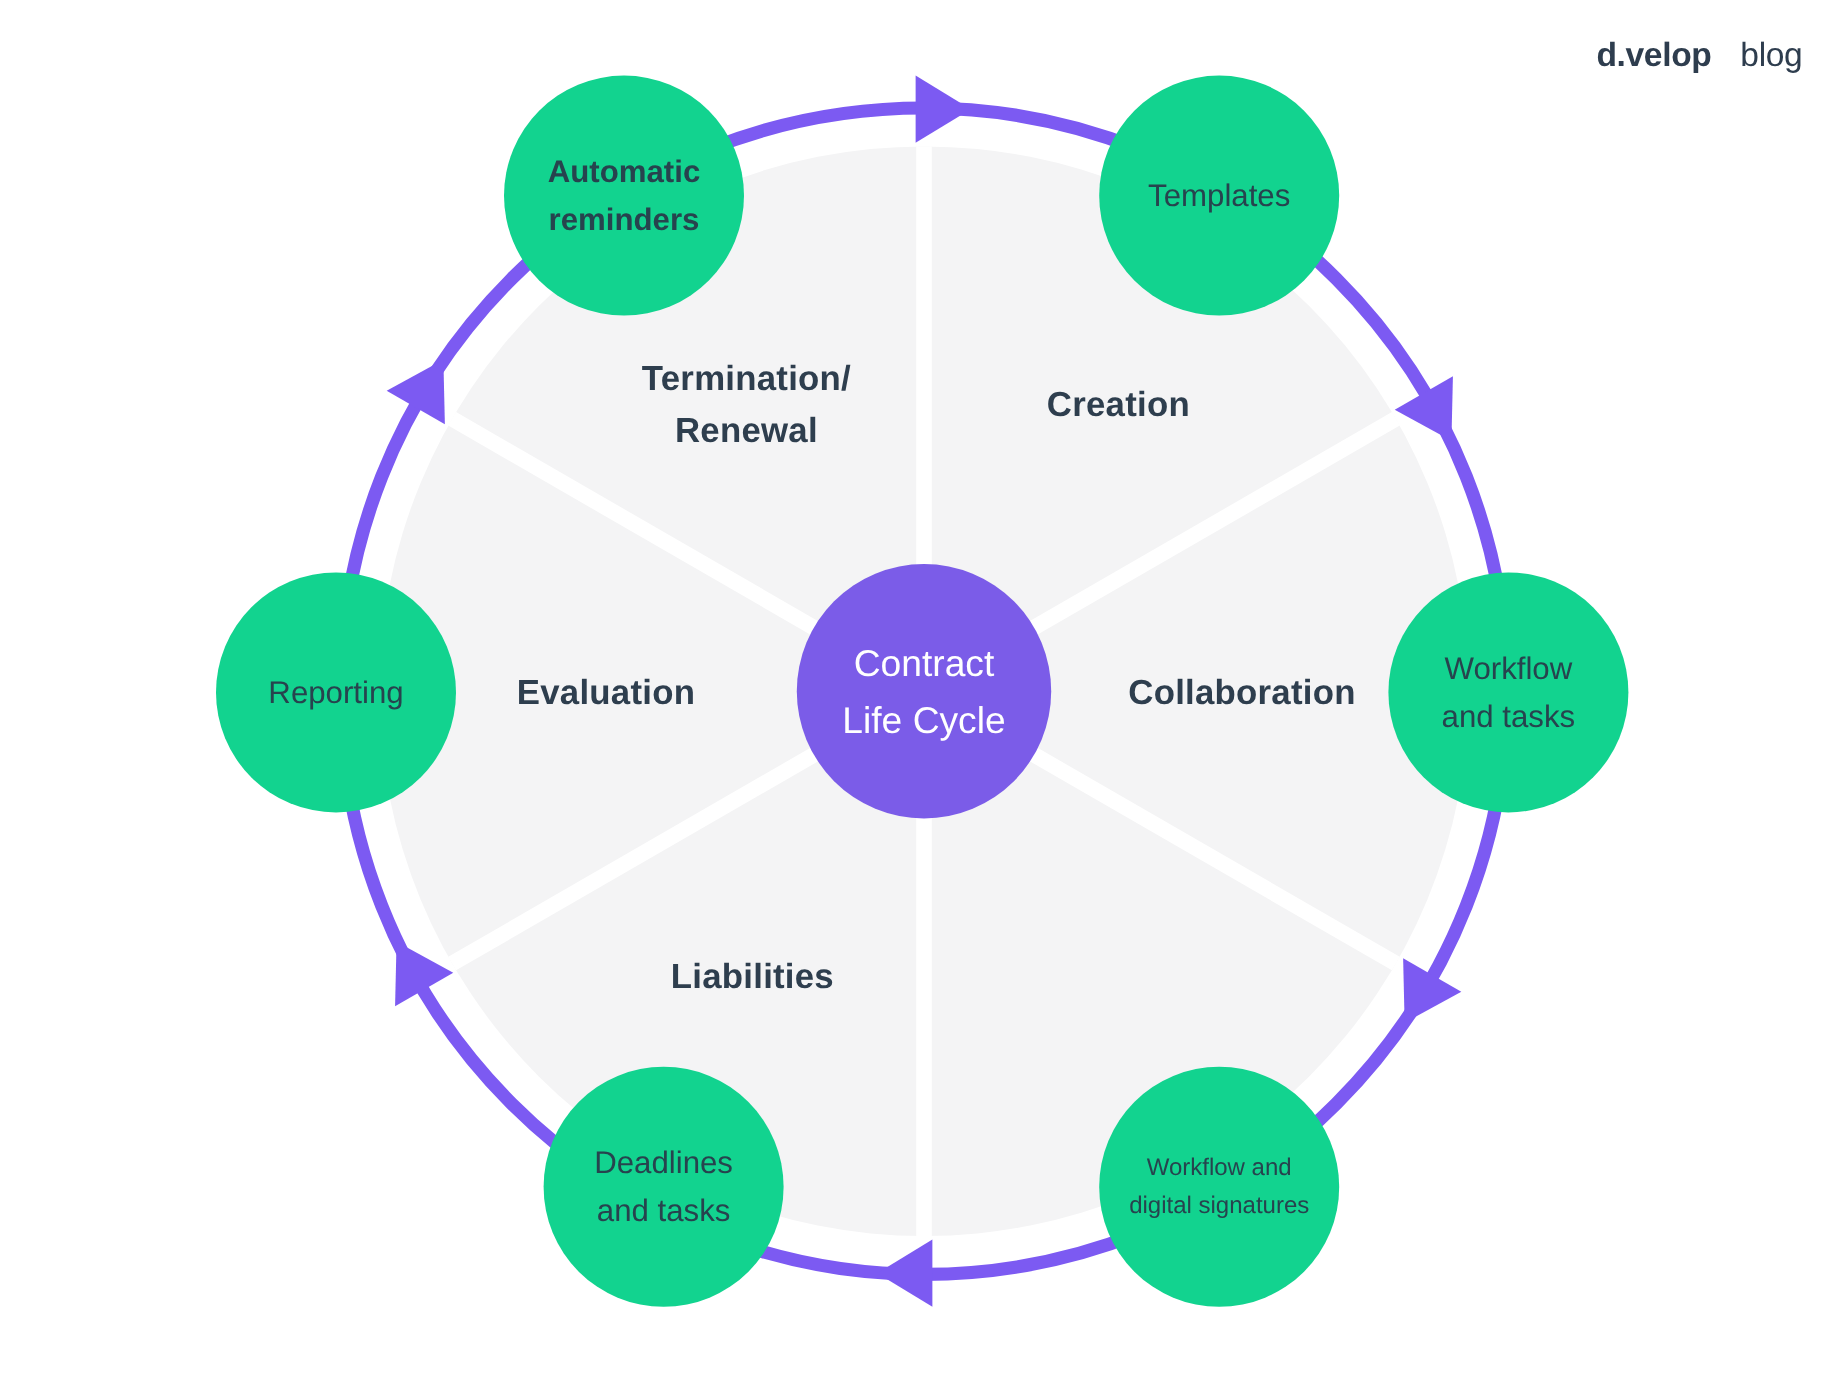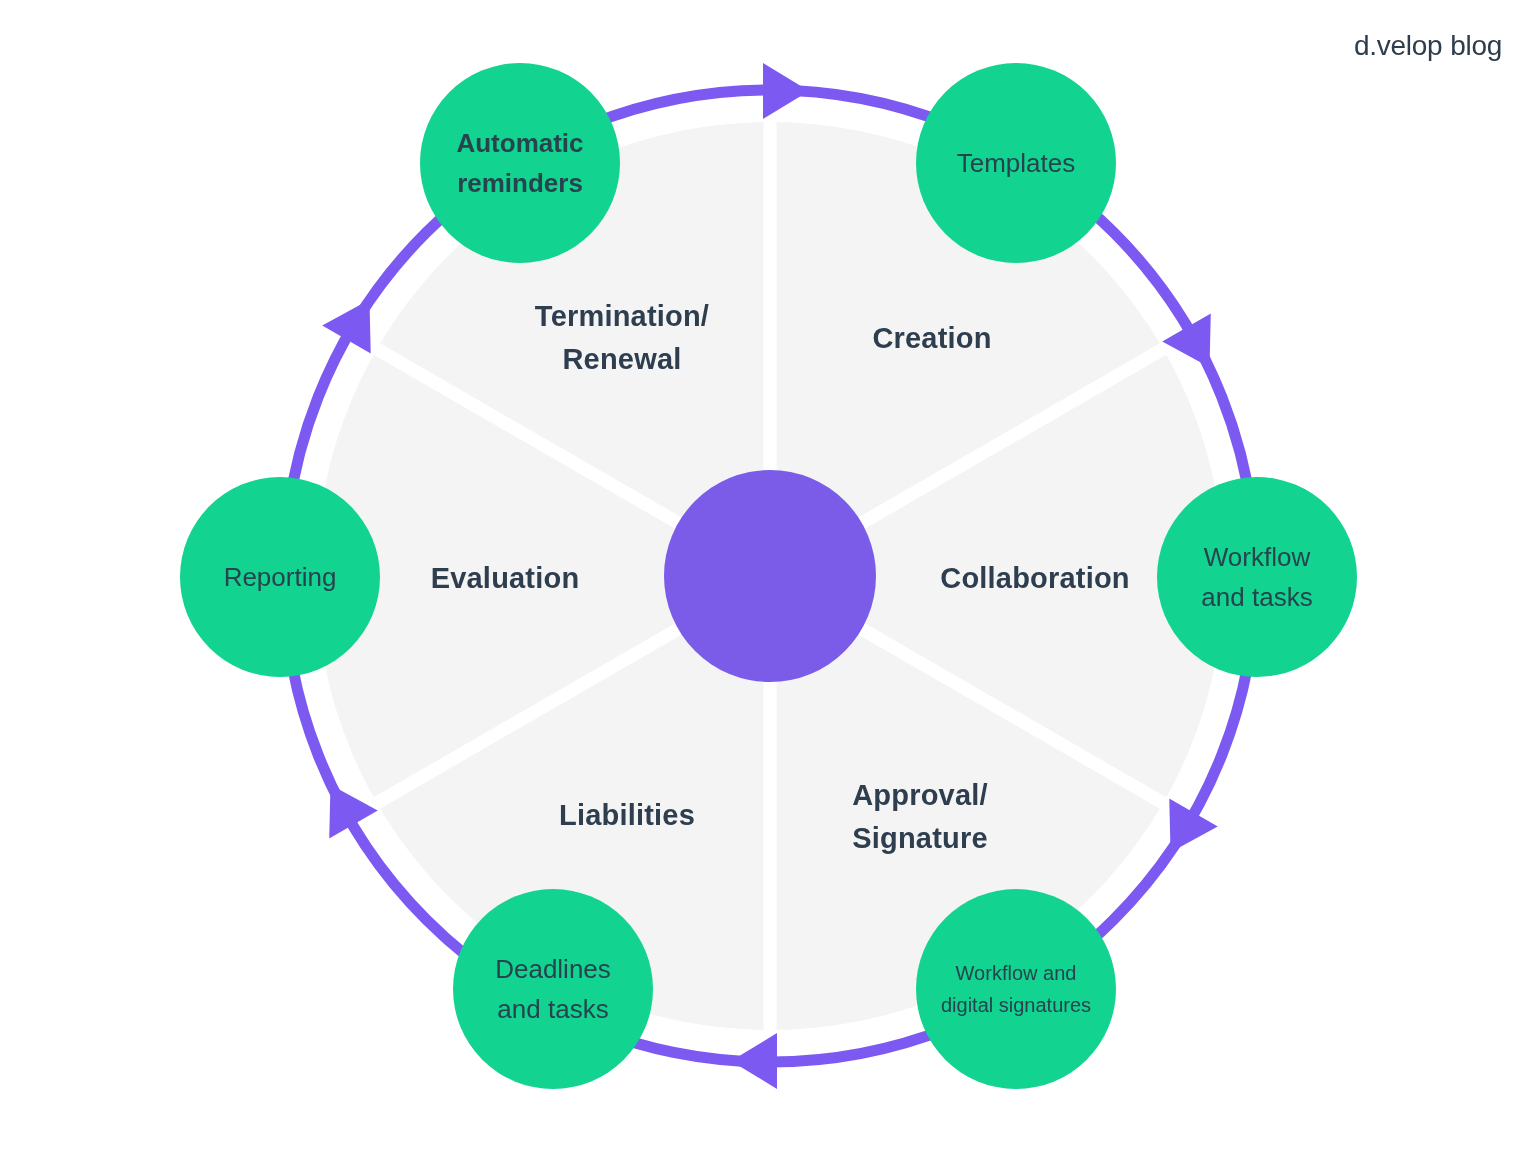--- a/index.html
+++ b/index.html
@@ -47,22 +47,22 @@
     line-height: 1.55;
   }
   .logo {
     position: absolute;
     top: 30px;
     right: 34px;
     font-size: 28px;
     color: #2E3D4E;
     letter-spacing: -0.3px;
   }
-  .logo-brand { font-weight: 400; margin-right: 8px; }
-  .logo-suffix { font-weight: 400; }
+  .logo-brand { font-weight: 700; margin-right: 8px; }
+  .logo-suffix { font-weight: 400; margin-left: 16px; }
 </style>
 </head>
 <body>
 
 <div class="stage">
 
   <svg width="1536" height="1152" viewBox="0 0 1536 1152">
 
     <circle class="disk" cx="770" cy="576" r="454"></circle>
 
@@ -91,36 +91,36 @@
     <circle class="node-circle" cx="1016" cy="163" r="100"></circle>
     <circle class="node-circle" cx="1257" cy="577" r="100"></circle>
     <circle class="node-circle" cx="1016" cy="989" r="100"></circle>
     <circle class="node-circle" cx="553" cy="989" r="100"></circle>
     <circle class="node-circle" cx="280" cy="577" r="100"></circle>
     <circle class="node-circle" cx="520" cy="163" r="100"></circle>
   </svg>
 
   <div class="label seg" style="left:932px;  top:338px;">Creation</div>
   <div class="label seg" style="left:1035px; top:578px;">Collaboration</div>
-  <div class="label seg" style="left:920px;  top:817px;">Approval/
-Signature</div>
   <div class="label seg" style="left:627px;  top:815px;">Liabilities</div>
   <div class="label seg" style="left:505px;  top:578px;">Evaluation</div>
   <div class="label seg" style="left:622px;  top:338px;">Termination/
 Renewal</div>
 
   <div class="label node" style="left:1016px; top:163px;">Templates</div>
   <div class="label node" style="left:1257px; top:577px;">Workflow
 and tasks</div>
   <div class="label node small" style="left:1016px; top:989px;">Workflow and
 digital signatures</div>
   <div class="label node" style="left:553px;  top:989px;text-align:center;">Deadlines
 and tasks</div>
   <div class="label node" style="left:280px;  top:577px;">Reporting</div>
   <div class="label node" style="left:520px;  top:163px;font-weight:bold;">Automatic
 reminders</div>
 
+  <div class="label hub-label" style="left:770px; top:577px;">Contract
+Life Cycle</div>
 
   <div class="logo">
     <span class="logo-brand">d.velop</span><span class="logo-suffix">blog</span>
   </div>
 
 </div>
 
 </body></html>

